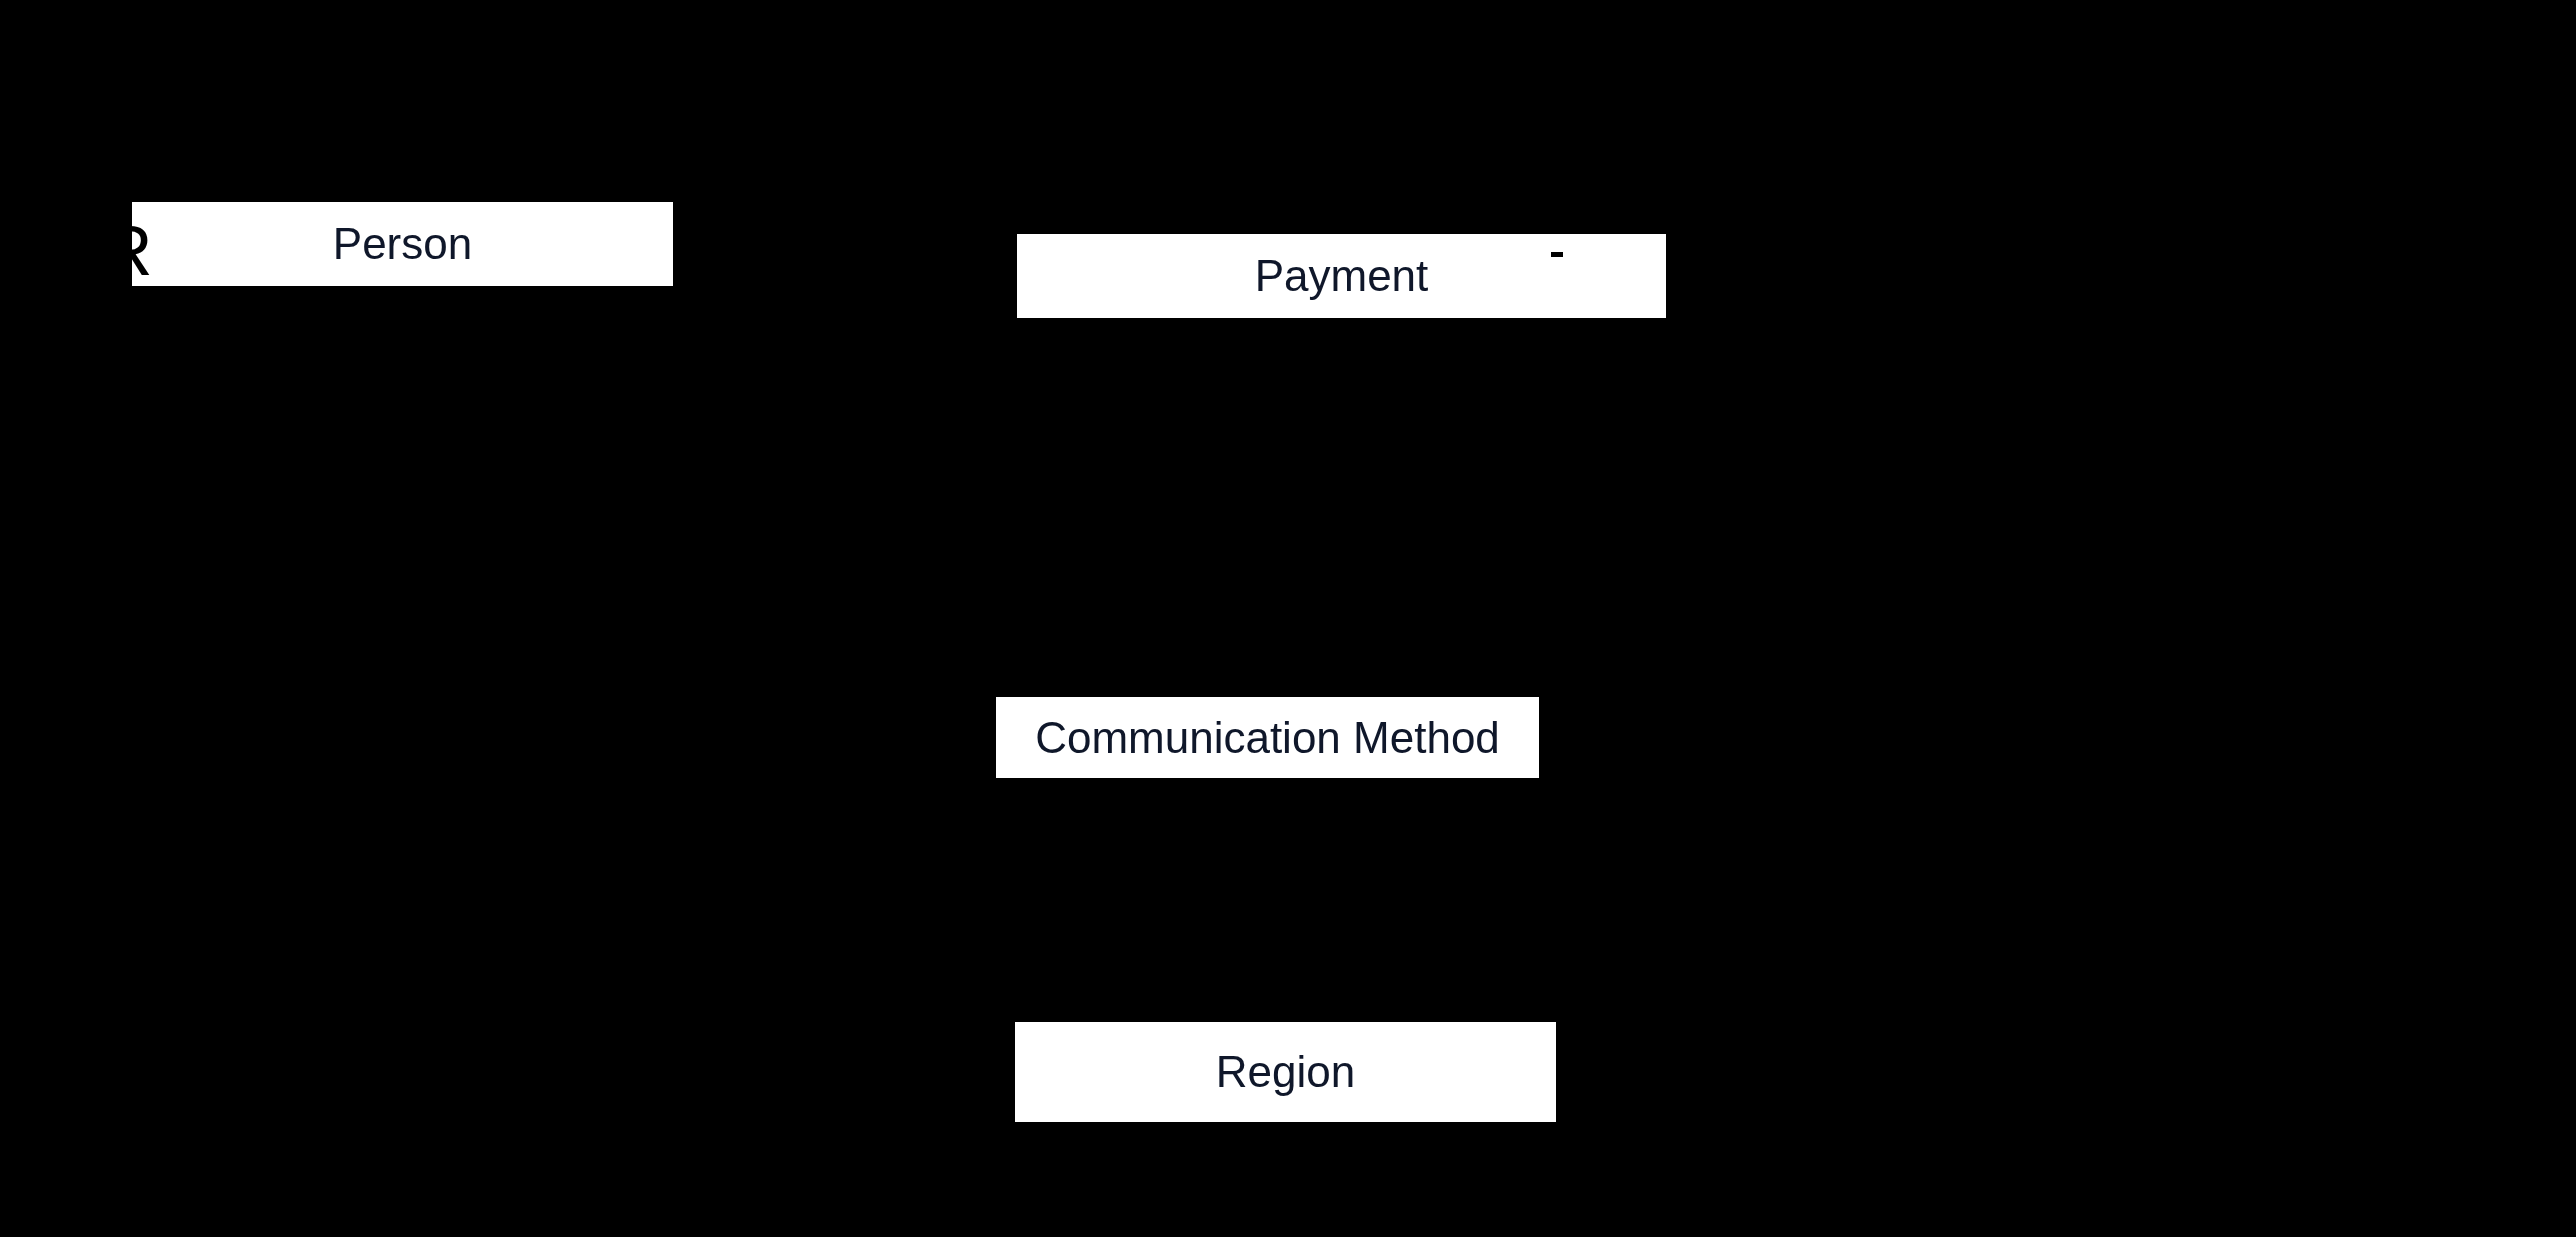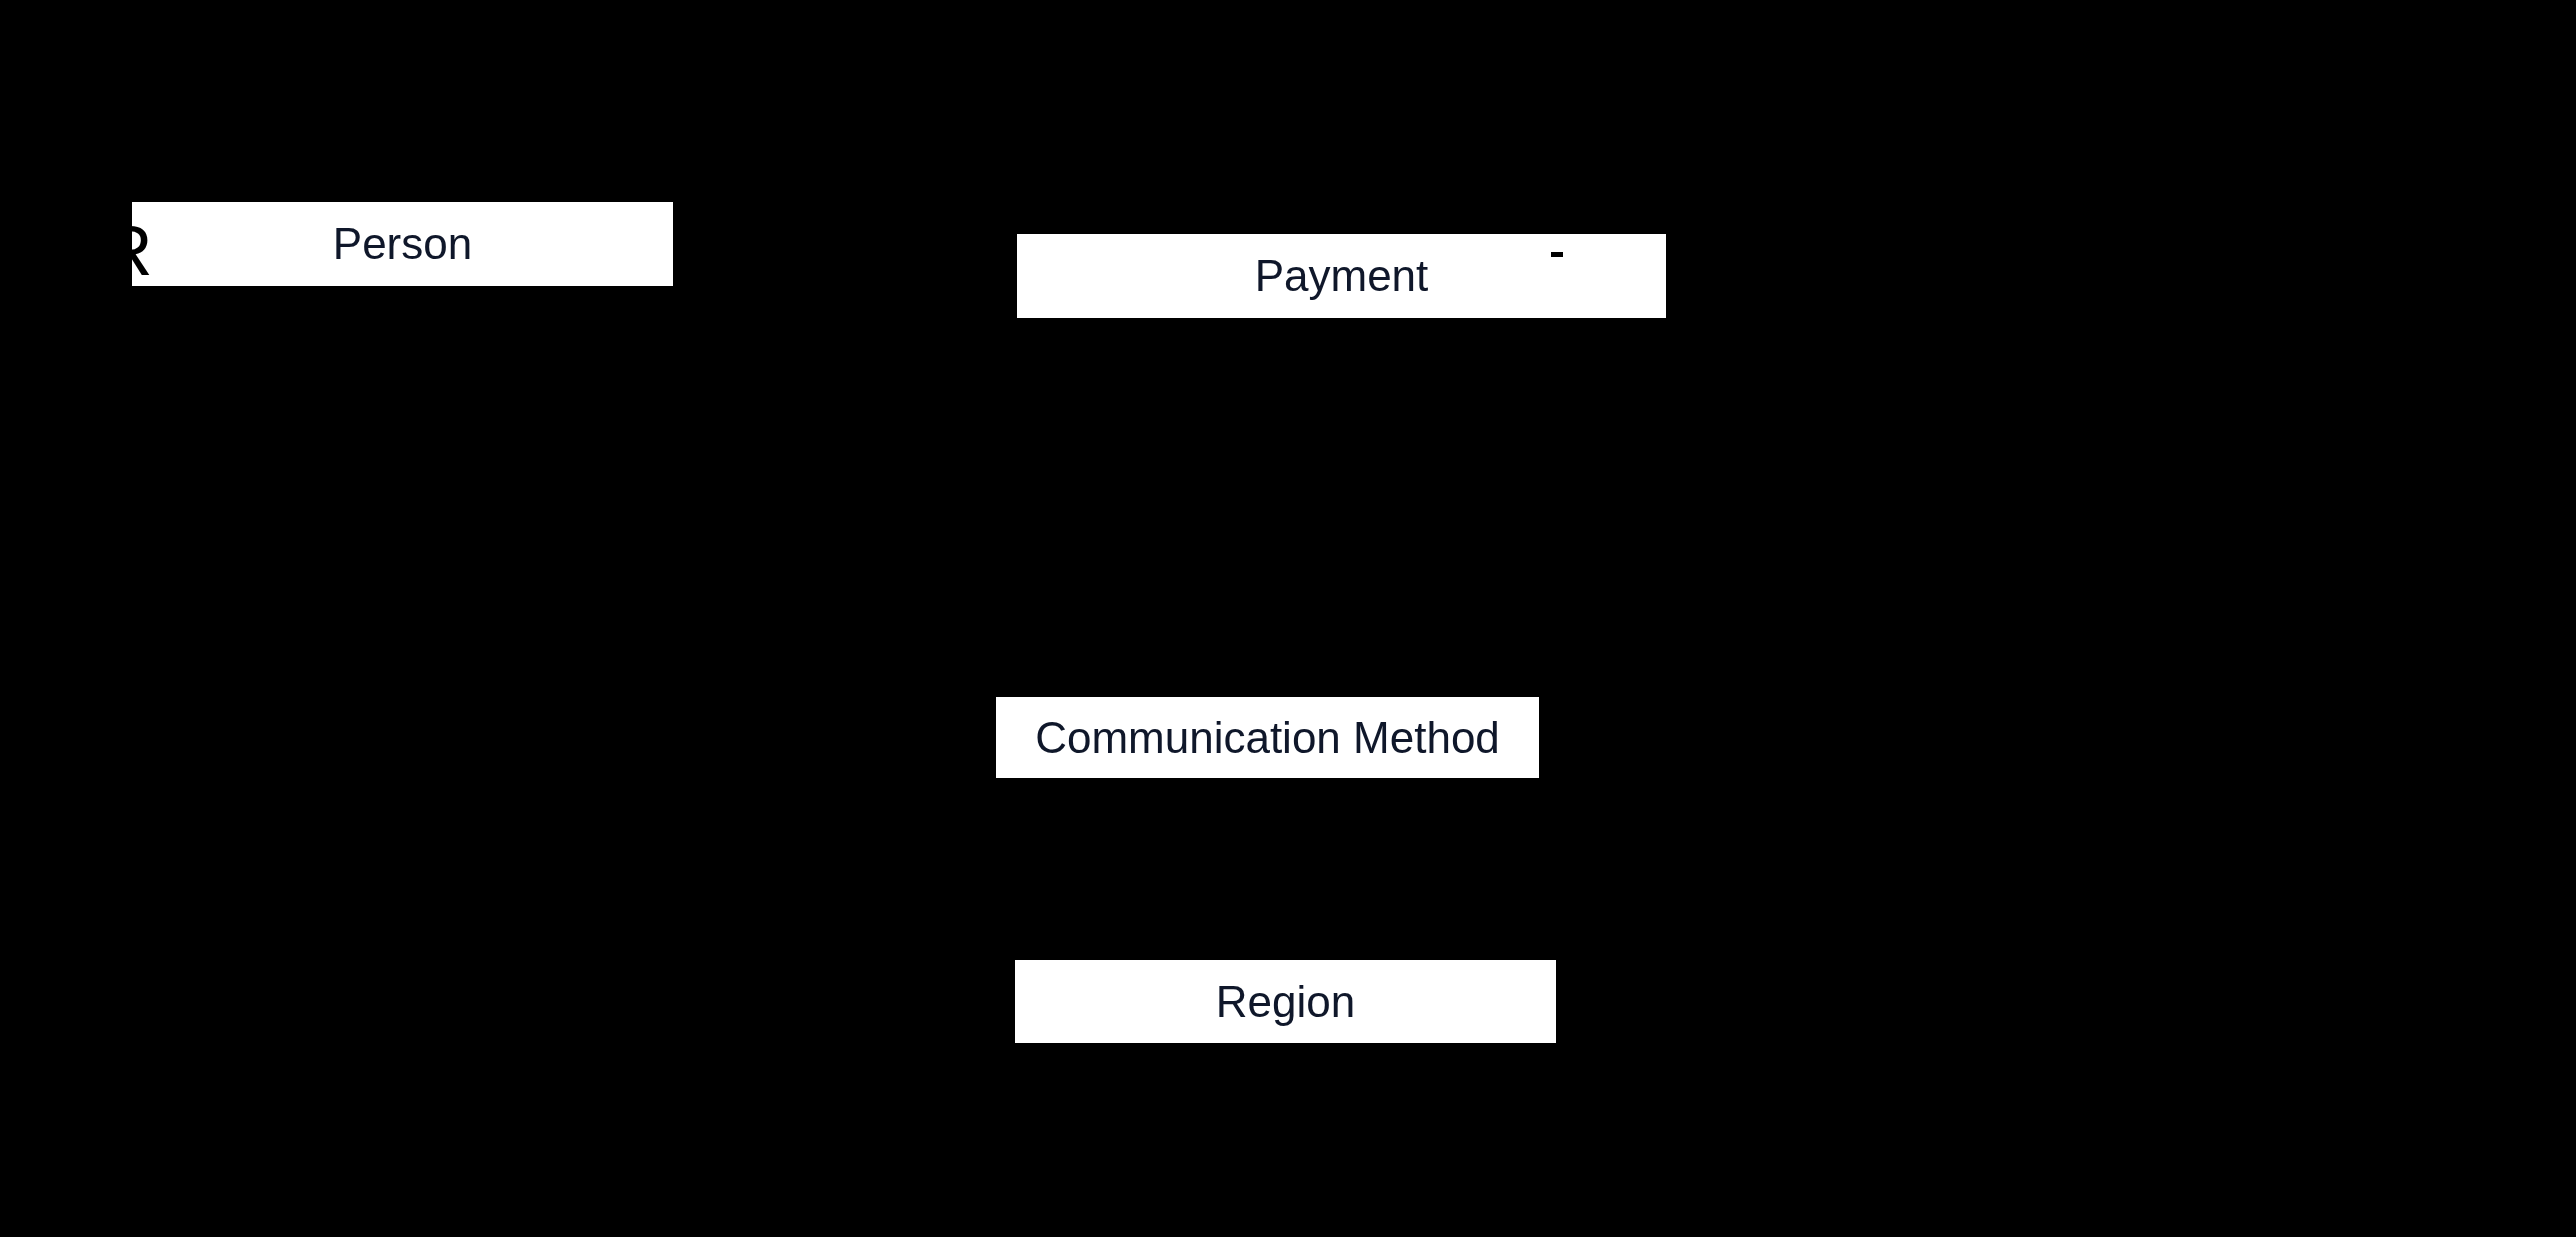--- a/index.html
+++ b/index.html
@@ -24,21 +24,21 @@
     justify-content: center;
     font-size: 44px;
     font-weight: 400;
     white-space: nowrap;
     z-index: 1;
   }
   #entity-person        { left: 132px;  top: 202px;  width: 541px; height: 84px; }
   #entity-payment       { left: 1017px; top: 218px;  width: 649px; height: 84px; margin-top: 16px; }
   #entity-appointment   { left: 1900px; top: 201px;  width: 541px; height: 84px; }
   #entity-communication { left: 996px; top: 697px;  width: 543px; height: 81px; }
-  #entity-region        { left: 1015px; top: 960px; width: 541px; height: 83px; }
+  #entity-region        { left: 1015px; top: 1022px; width: 541px; height: 100px; }
 
   
   #clipped-letter {
     position: absolute;
     left: 102px;
     top: 216px;
     font-size: 70px;
     line-height: 1;
     color: #000000;
     z-index: 2;

